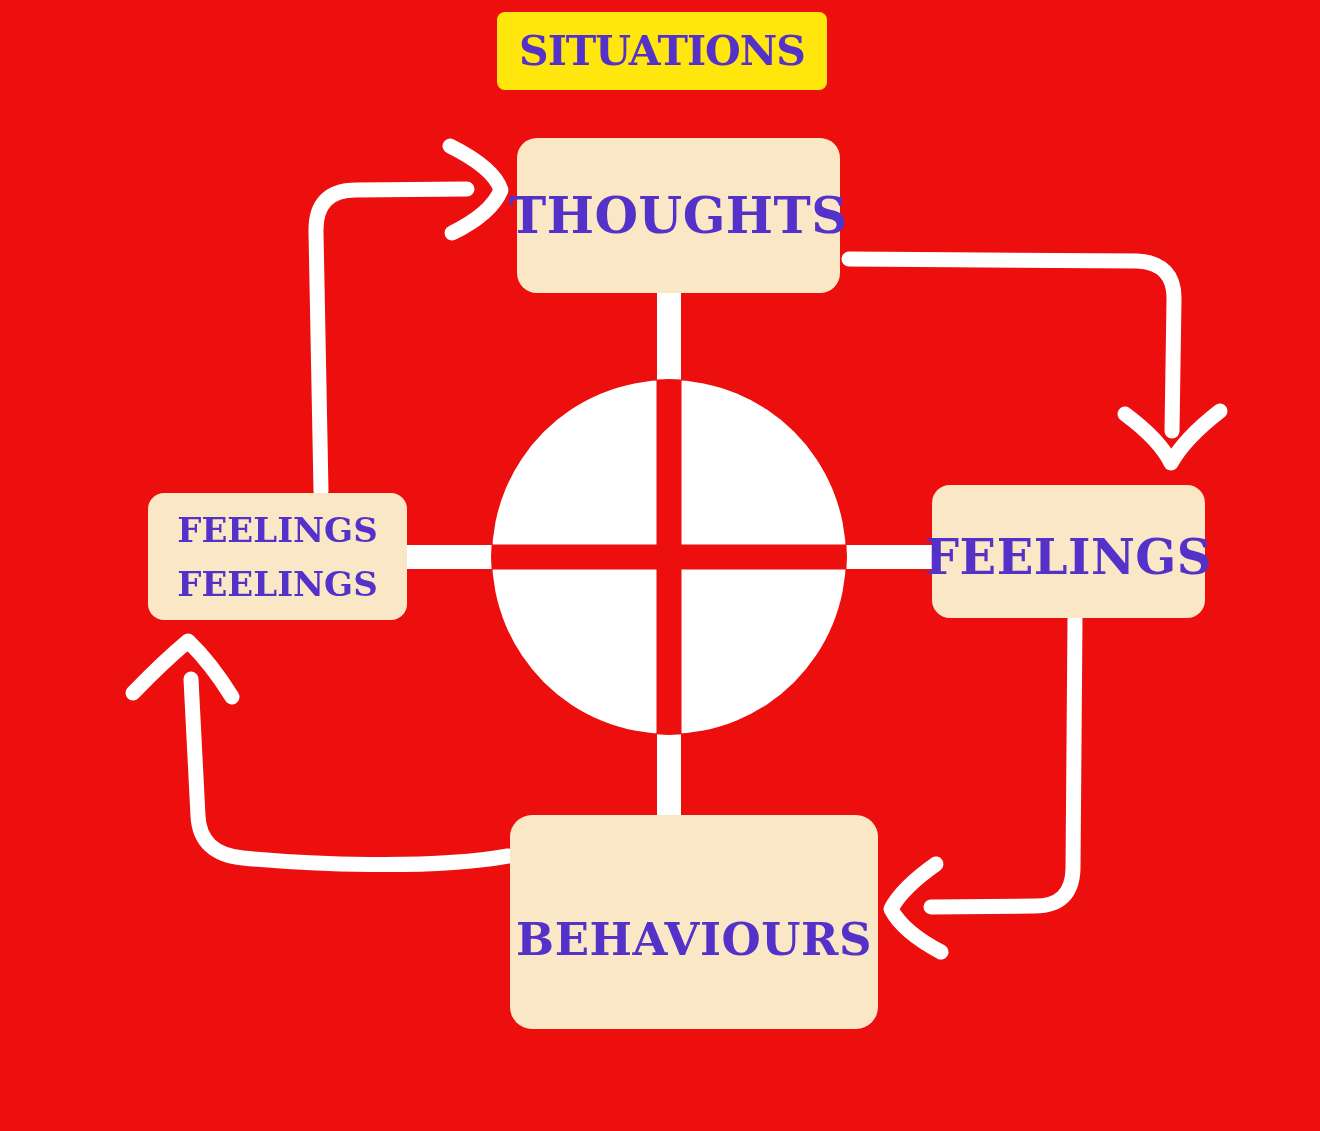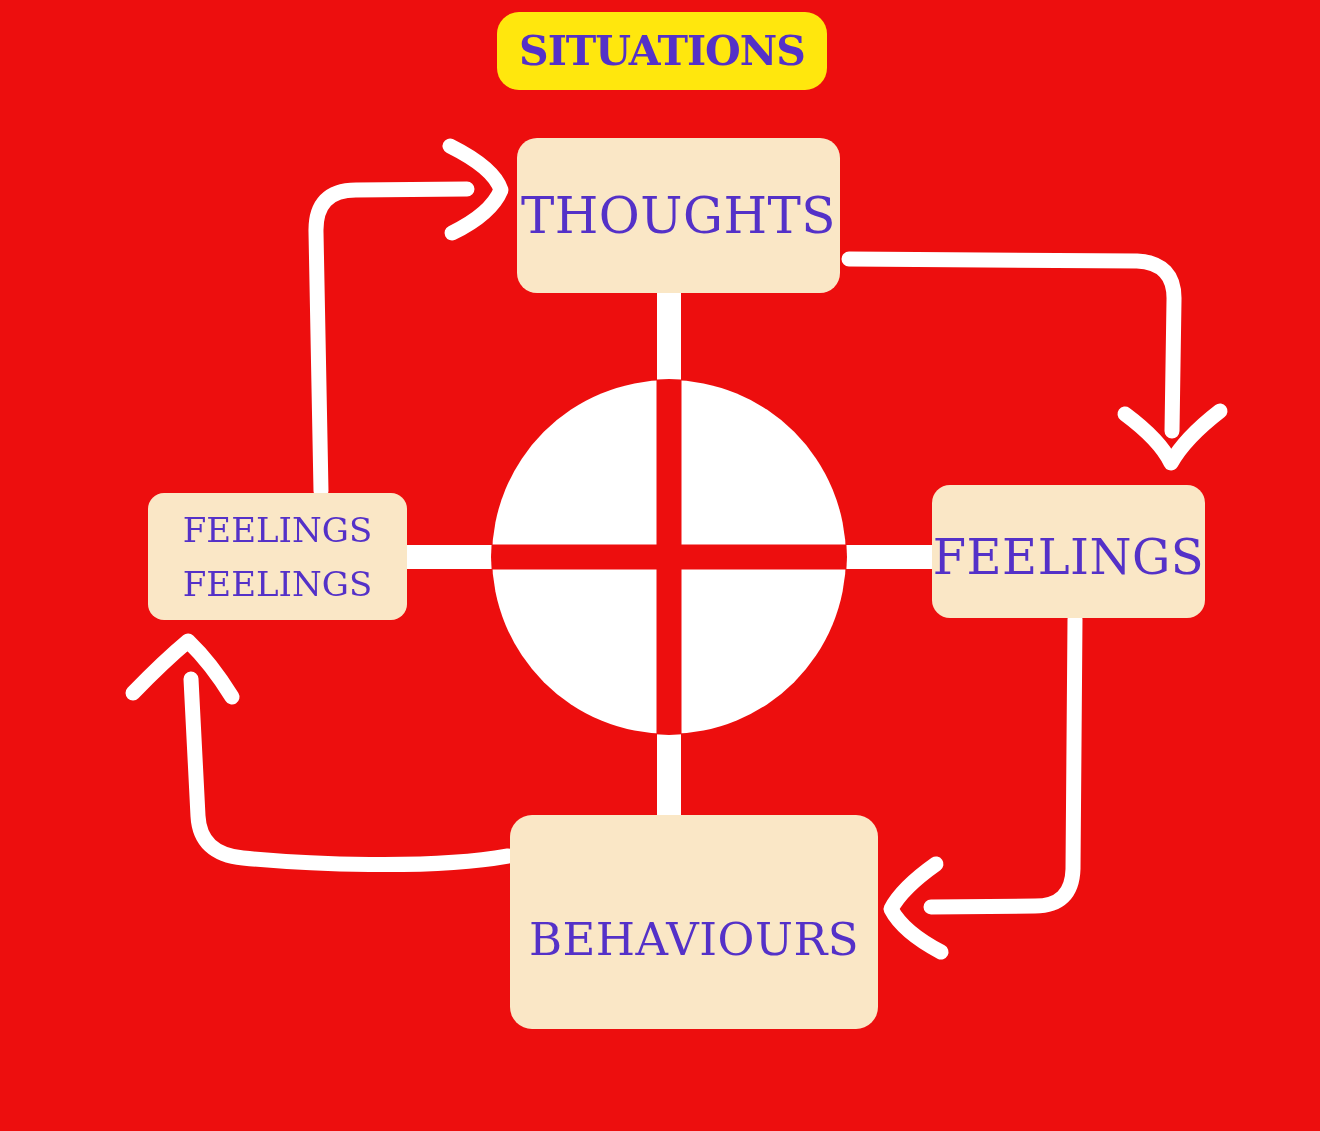--- a/index.html
+++ b/index.html
@@ -17,35 +17,35 @@
     height: 1131px;
     background: var(--background);
     overflow: hidden;
     font-family: "DejaVu Serif", "Liberation Serif", serif;
   }
   .stage svg { position: absolute; left: 0; top: 0; }
   .node {
     position: absolute;
     background: var(--node-fill);
     color: var(--label-text);
-    font-weight: normal;
+    font-weight: bold;
     display: flex;
     flex-direction: column;
     align-items: center;
     justify-content: center;
     text-align: center;
     white-space: nowrap;
     letter-spacing: 0.5px;
   }
   .badge {
     position: absolute;
     left: 497px; top: 12px; width: 330px; height: 78px;
     background: var(--situations-fill);
     color: var(--label-text);
-    border-radius: 22px;
+    border-radius: 8px;
     font-weight: bold;
     font-size: 41px;
     letter-spacing: -1px;
     display: flex;
     align-items: center;
     justify-content: center;
     white-space: nowrap;
   }
   .node-thoughts  { left: 517px; top: 138px; width: 323px; height: 155px; border-radius: 20px; font-size: 50px; }
   .node-physical  { left: 148px; top: 493px; width: 259px; height: 127px; border-radius: 16px; font-size: 34px; line-height: 54px; letter-spacing: 0; }

